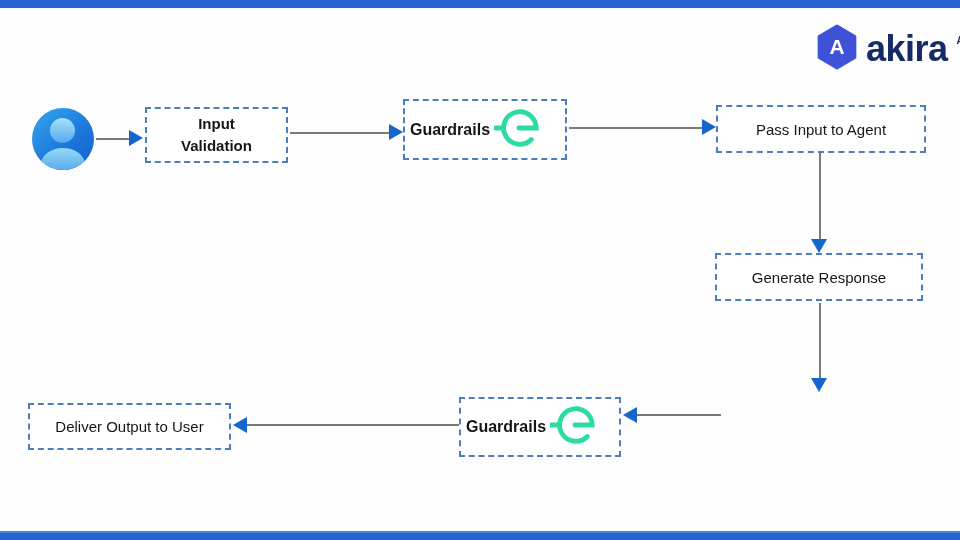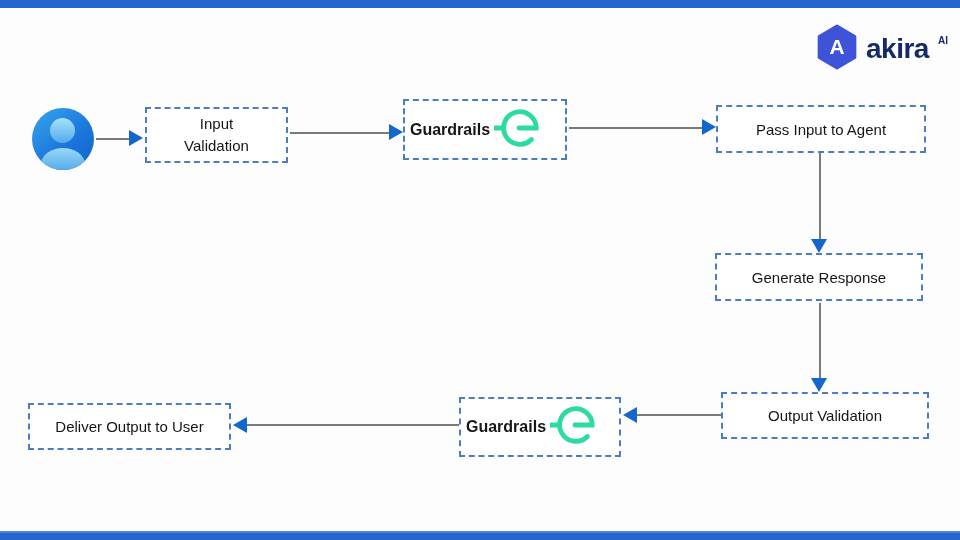--- a/index.html
+++ b/index.html
@@ -11,36 +11,36 @@
   }
   .canvas{position:absolute;inset:0;}
 
   
   .bar{position:absolute;left:0;width:960px;background:#2563cf;}
   .bar.top{top:0;height:8px;}
   .bar.bottom{top:531px;height:9px;box-shadow:inset 0 2px 0 #4a82dd;}
 
   
   .brand{position:absolute;left:816px;top:24px;display:flex;align-items:center;gap:8px;}
-  .brand .wordmark{font-size:28px;font-weight:800;color:#172a68;letter-spacing:-0.5px;line-height:1;text-align:right;}
+  .brand .wordmark{font-size:36px;font-weight:800;color:#172a68;letter-spacing:-0.5px;line-height:1;text-align:right;}
   .brand .sup{font-size:10px;font-weight:800;color:#172a68;position:relative;top:-9px;margin-left:1px;}
 
   
   .avatar{position:absolute;left:32px;top:108px;width:62px;height:62px;border-radius:50%;
     background:linear-gradient(140deg,#36a7ee 0%,#1b74da 60%,#1363cb 100%);overflow:hidden;}
   .avatar .head{position:absolute;left:18px;top:10px;width:25px;height:25px;border-radius:50%;
     background:linear-gradient(180deg,#a6e2fa 0%,#52aaee 100%);}
   .avatar .torso{position:absolute;left:9px;top:40px;width:44px;height:32px;border-radius:50%;
     background:linear-gradient(180deg,#96d8f8 0%,#3e98e6 100%);}
 
   
   .node{position:absolute;background:#fff;border:2px dashed #4c7dc0;
     display:flex;align-items:center;justify-content:center;
     font-size:15px;color:#161616;box-sizing:border-box;text-align:center;}
-  .node.bold{font-weight:normal;align-items:center;}
+  .node.bold{font-weight:bold;align-items:center;}
   .node .lines{line-height:1.45;}
   .node.guardrails{justify-content:flex-start;padding-left:5px;gap:4px;font-size:16px;font-weight:bold;}
   #n-input{left:145px;top:107px;width:143px;height:56px;}
   #n-guard-in{left:403px;top:99px;width:164px;height:61px;}
   #n-pass{left:716px;top:105px;width:210px;height:48px;}
   #n-generate{left:715px;top:253px;width:208px;height:48px;}
   #n-outval{left:721px;top:392px;width:208px;height:47px;}
   #n-guard-out{left:459px;top:397px;width:162px;height:60px;}
   #n-deliver{left:28px;top:403px;width:203px;height:47px;}
 
@@ -103,23 +103,20 @@
   </div>
 
   <div class="node" id="n-pass">
     <span>Pass Input to Agent</span>
   </div>
 
   <div class="node" id="n-generate">
     <span>Generate Response</span>
   </div>
 
-  <div class="node" id="n-outval">
-    <span>Output Validation</span>
-  </div>
 
   <div class="node guardrails" id="n-guard-out">
     <span>Guardrails</span>
     <span>
       <svg width="46" height="46" viewBox="0 0 48 48">
         <path d="M1 24 L10 24" stroke="#2bdc9d" stroke-width="5" stroke-linecap="round" fill="none"></path>
         <path d="M26 24 L44 24 A 17 17 0 1 0 39.02 36.02" stroke="#2bdc9d" stroke-width="5" stroke-linecap="round" fill="none"></path>
       </svg>
     </span>
   </div>

